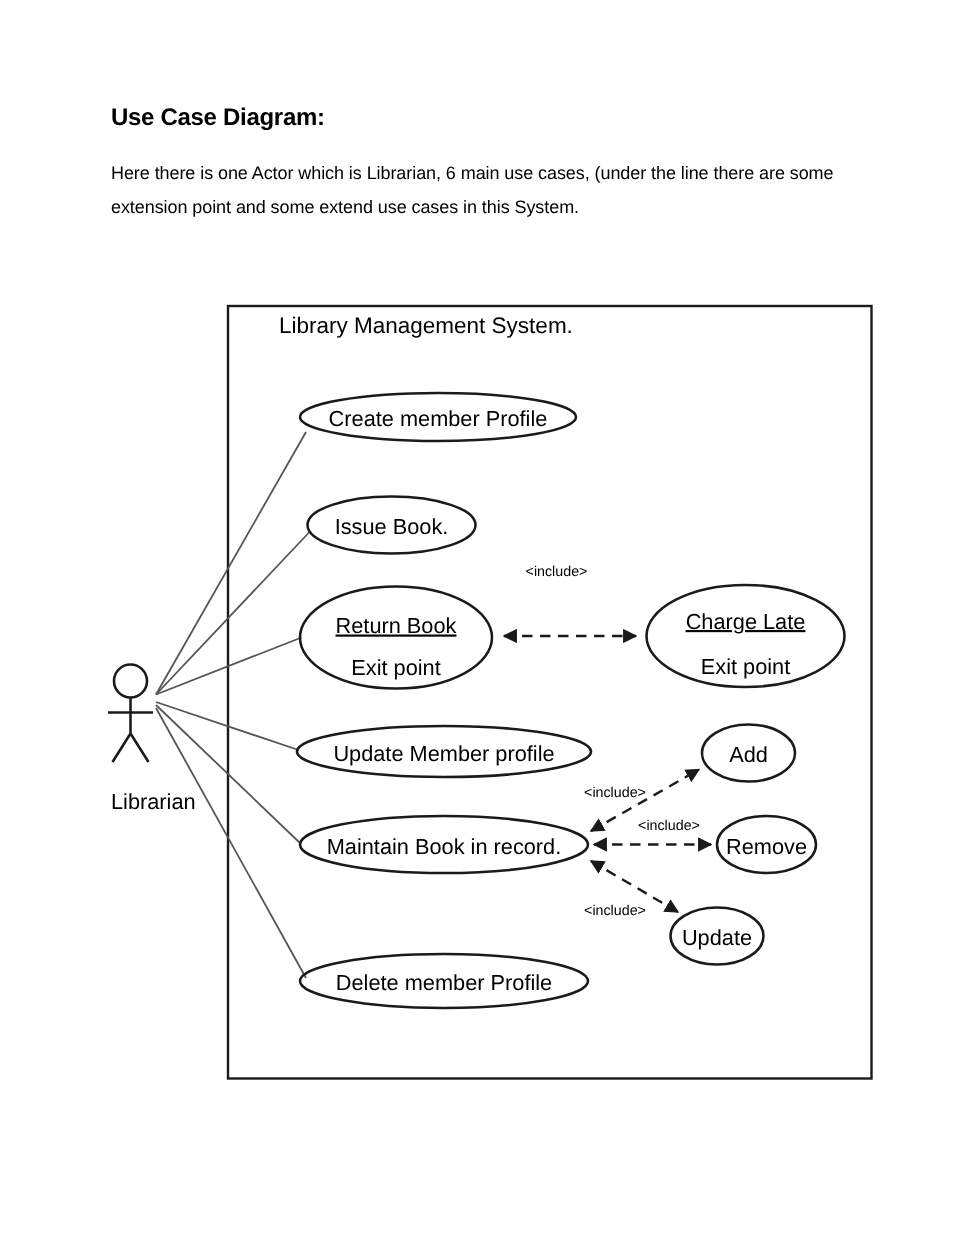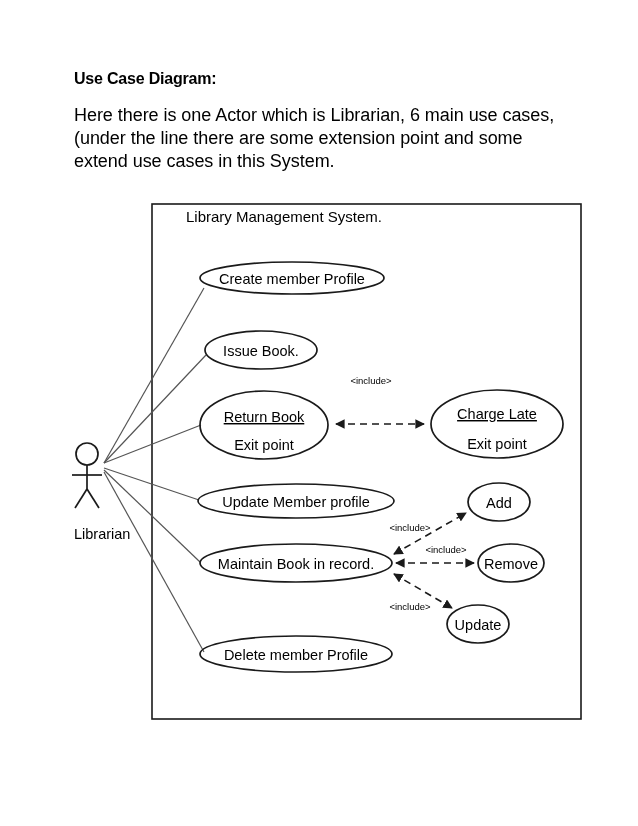--- a/index.html
+++ b/index.html
@@ -28,21 +28,21 @@
     font-size: 16px;
     font-weight: bold;
     letter-spacing: -0.2px;
     white-space: nowrap;
   }
   .intro {
     position: absolute;
     left: 74px;
     top: 104px;
     width: 500px;
-    font-size: 18px;
+    font-size: 12px;
     line-height: 23px;
     letter-spacing: -0.05px;
   }
   #diagram {
     position: absolute;
     left: 0;
     top: 0;
     width: 638px;
     height: 826px;
   }

